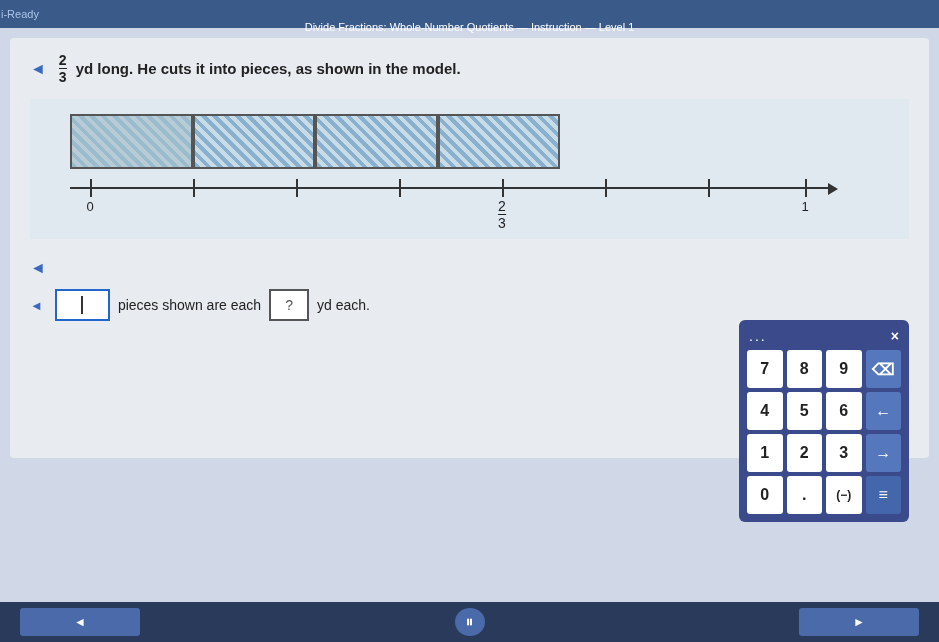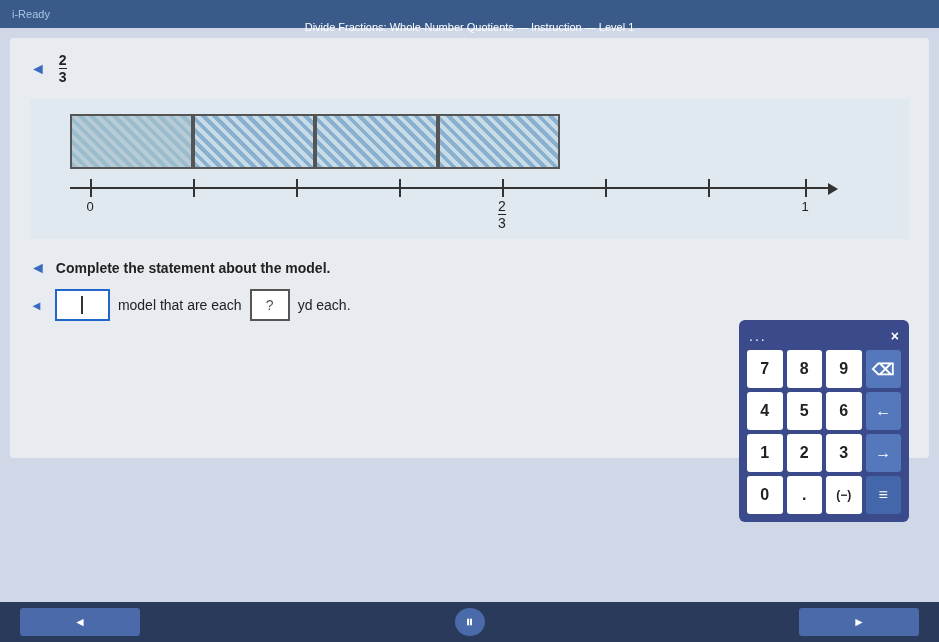--- a/index.html
+++ b/index.html
@@ -16,21 +16,21 @@
       position: absolute;
       top: 0; left: 0; right: 0; bottom: 40px;
       background: #d0d8e8;
     }
 
     .top-bar {
       background: #3a5a8a;
       height: 28px;
       display: flex;
       align-items: center;
-      padding: 0 12px;
+      padding: 0 1px;
       position: relative;
     }
 
     .top-bar-title {
       color: white;
       font-size: 11px;
       position: absolute;
       left: 50%;
       transform: translateX(-50%);
       margin-top: 26px;
@@ -320,20 +320,21 @@
   <div class="content-area">
 
     <div class="problem-text">
       <span class="speaker-icon">◄</span>
       <span style="margin: 0 3px;">
         <span class="fraction">
           <span class="numerator">2</span>
           <span class="denominator">3</span>
         </span>
       </span>
+      <span>yd long. He cuts it into pieces, as shown in the model.</span>
     </div>
 
     <div class="number-line-container">
 
       <div class="bar-visual">
         <div class="bar-segment"></div>
         <div class="bar-segment"></div>
         <div class="bar-segment"></div>
         <div class="bar-segment"></div>
       </div>
@@ -358,29 +359,28 @@
             <span class="denominator">3</span>
           </span>
         </span>
         <span class="tick-label" style="left: 735px;">1</span>
       </div>
     </div>
 
     <div class="statement-section">
       <div class="statement-header">
         <span class="speaker-icon">◄</span>
-        <span>Complete the statement about the model.</span>
       </div>
 
       <div class="statement-row">
         <span class="speaker-icon" style="font-size:13px;">◄</span>
         <div class="answer-box active">
           <span class="cursor-bar"></span>
         </div>
-        <span>model that are each</span>
+        <span>pieces shown are each</span>
         <div class="question-mark-box">
           <span>?</span>
         </div>
         <span>yd each.</span>
       </div>
     </div>
 
     <div class="numpad">
       <div class="numpad-top-bar">
         <span class="numpad-dots">...</span>

